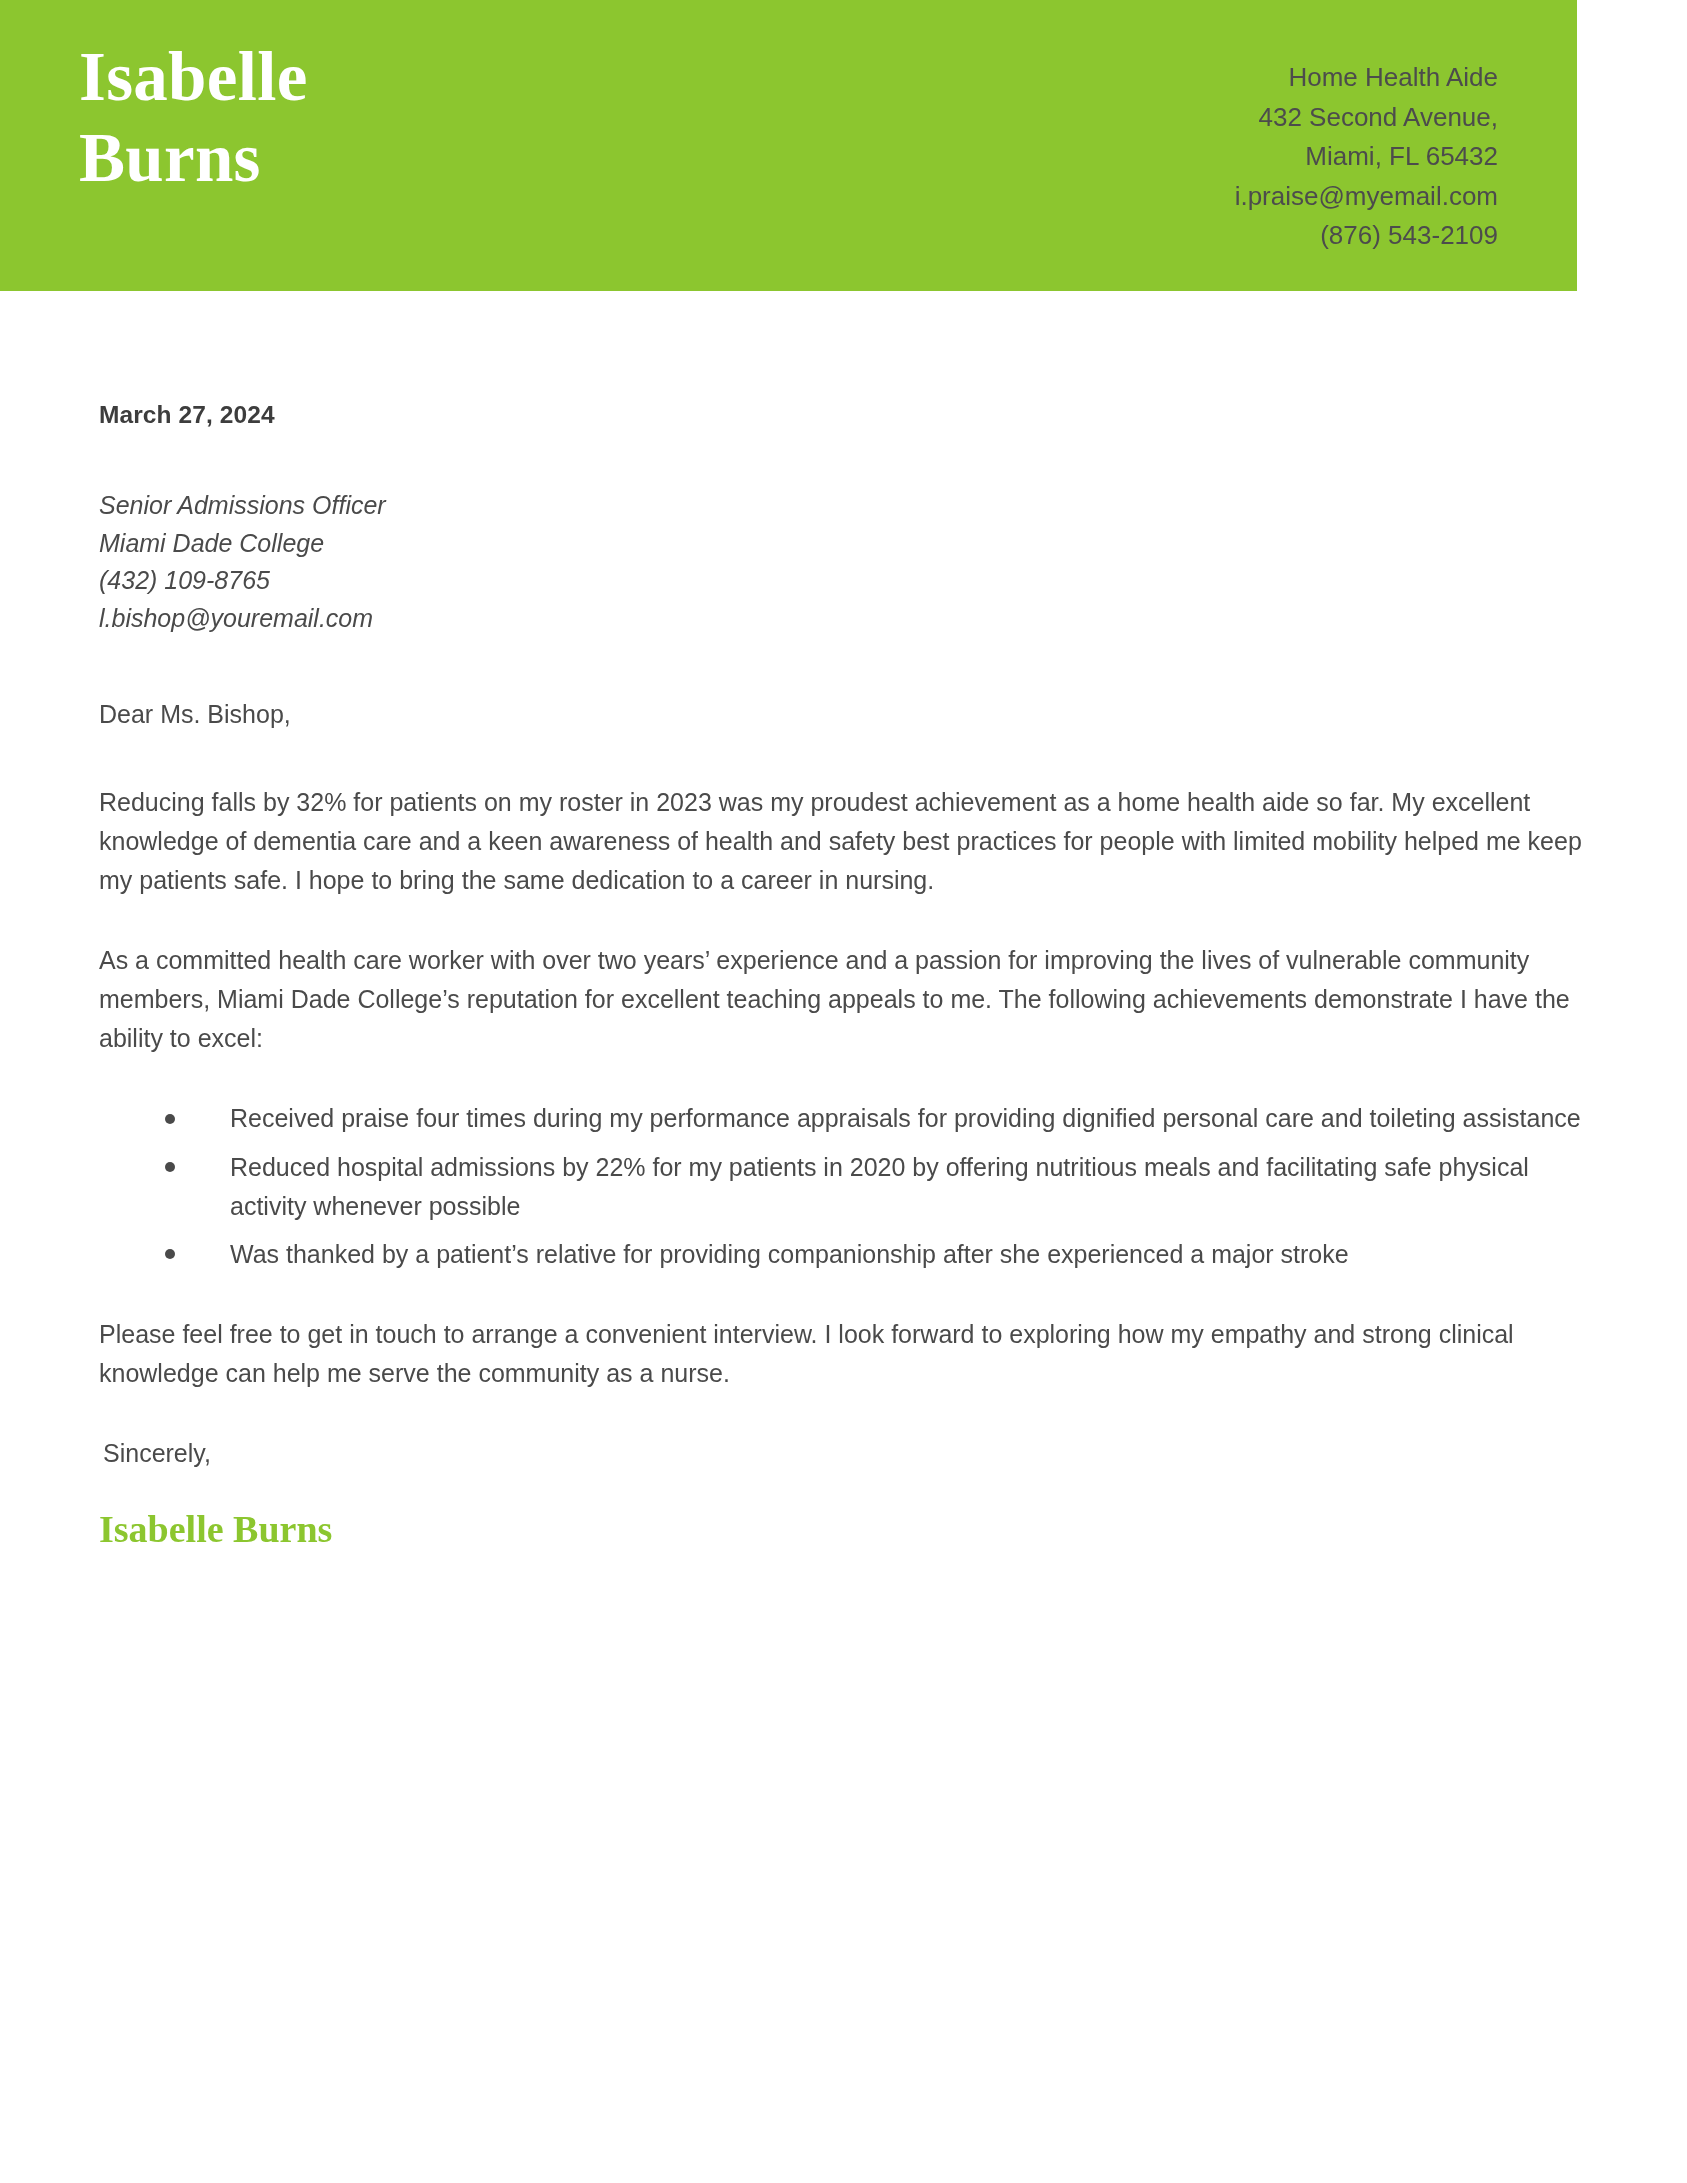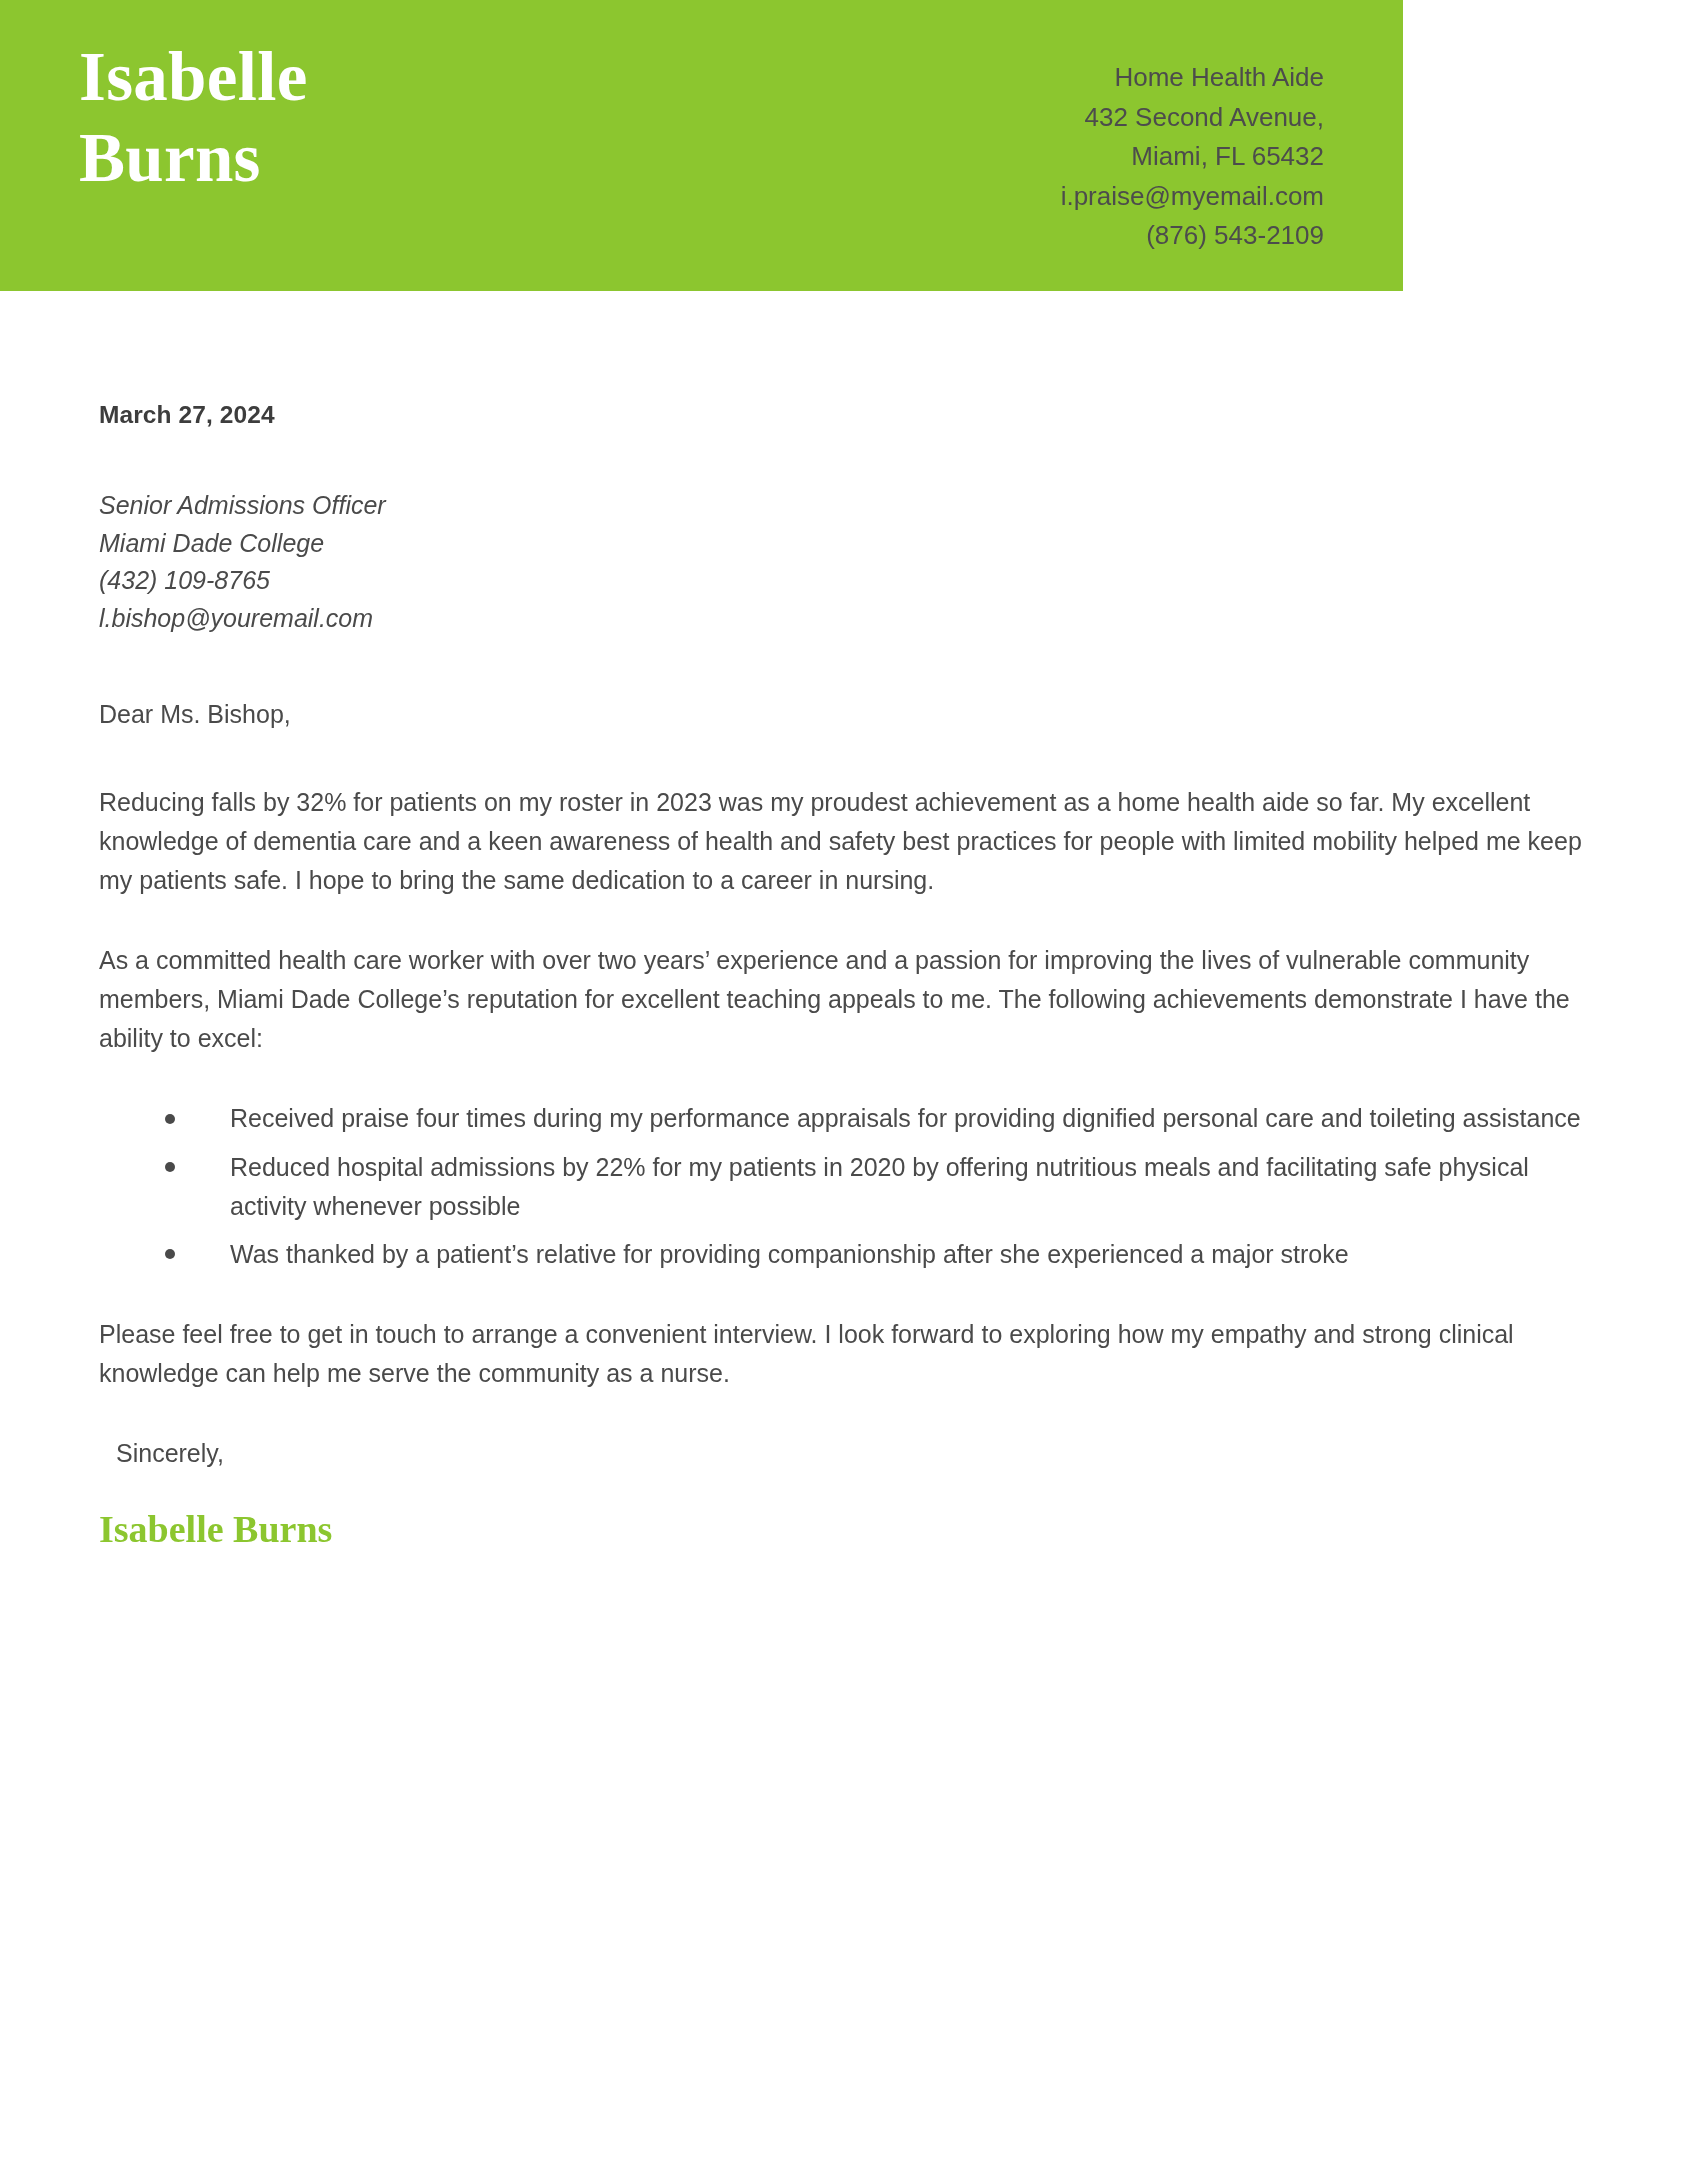--- a/index.html
+++ b/index.html
@@ -20,21 +20,21 @@
     height: 2183px;
     background: #ffffff;
     overflow: hidden;
   }
 
   
   .header-band {
     position: absolute;
     top: 0;
     left: 0;
-    width: 1403px;
+    width: 1577px;
     height: 291px;
     background: #8cc62f;
     box-sizing: border-box;
   }
 
   .header-name {
     position: absolute;
     left: 79px;
     top: 37px;
     width: 728px;
@@ -124,21 +124,21 @@
     left: 0;
     top: 14.6px;
     width: 10px;
     height: 10px;
     border-radius: 50%;
     background: #4a4a4a;
     display: block;
   }
 
   .closing-line {
-    margin: 0 0 37px 17px;
+    margin: 0 0 37px 4px;
     font-size: 25px;
   }
 
   .signature-placeholder {
     margin: 0 0 44px 0;
     font-size: 25px;
     font-style: italic;
     color: #4a4a4a;
   }
 

